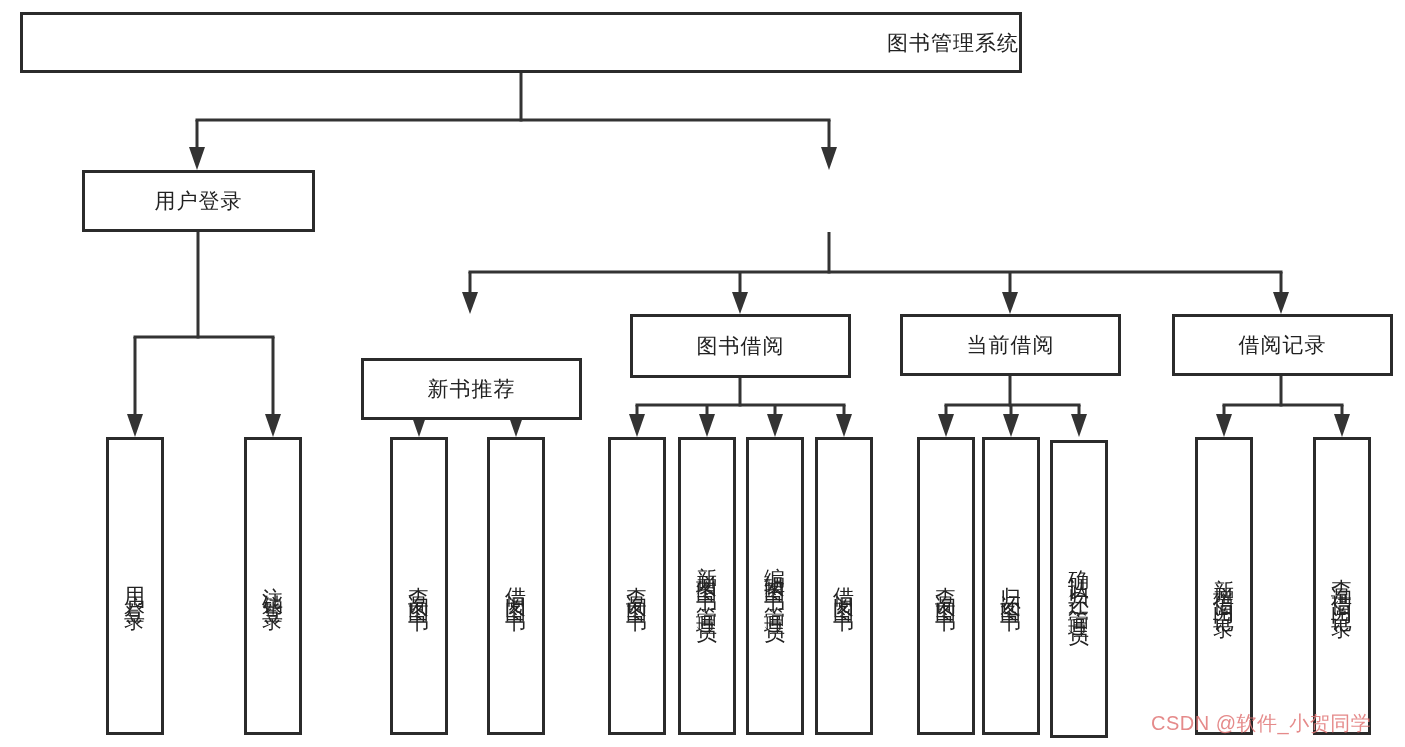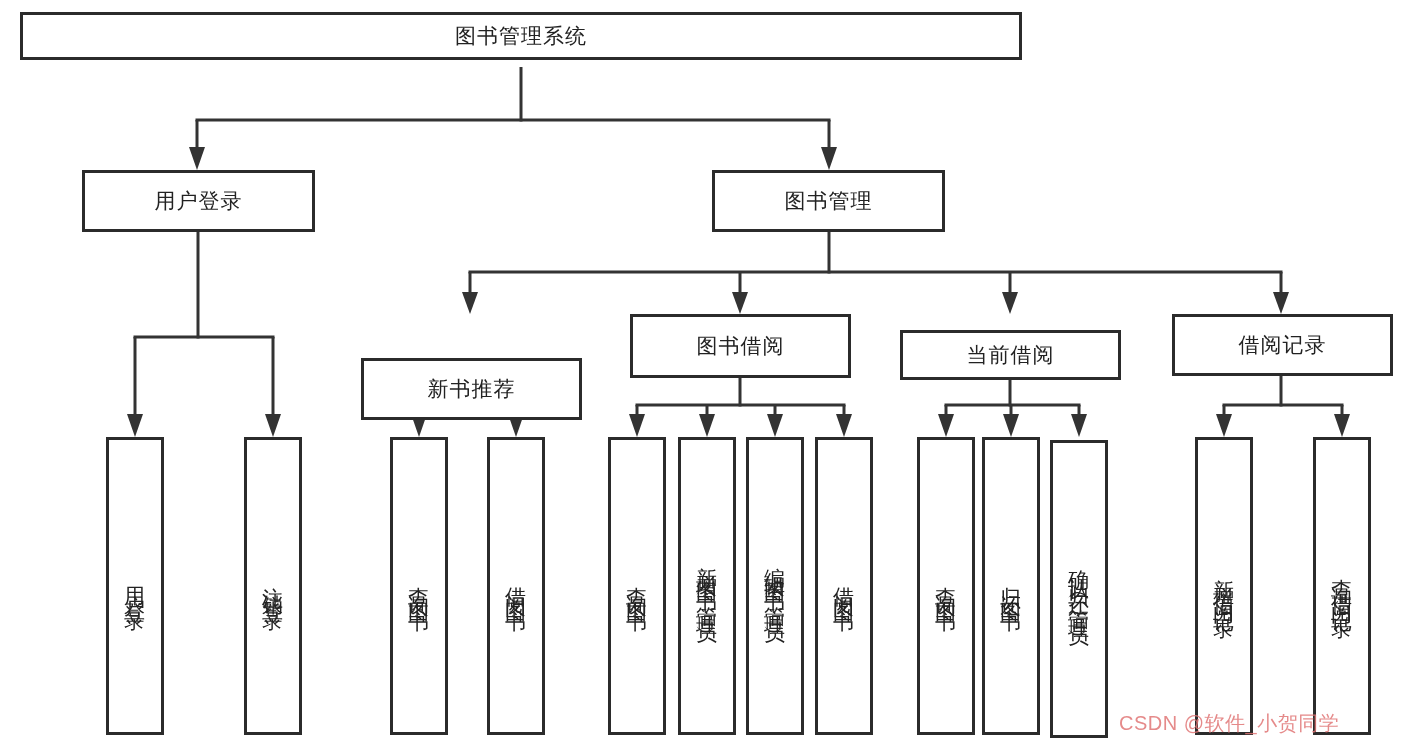--- a/index.html
+++ b/index.html
@@ -52,21 +52,21 @@
     text-orientation: mixed;
     font-size: 21px;
     letter-spacing: 8px;
     line-height: 1;
   }
   .node.v .label {
     display: block;
   }
   .watermark {
     position: absolute;
-    left: 1119px;
+    left: 1151px;
     top: 710px;
     font-size: 20px;
     letter-spacing: 0.5px;
     white-space: nowrap;
     z-index: 3;
     color: rgba(224, 118, 118, 0.85);
   }
 </style>
 </head>
 <body>
@@ -142,38 +142,35 @@
     <g>
       <line x1="1281" y1="376" x2="1281" y2="406.5"></line>
       <line x1="1222.5" y1="405" x2="1343.5" y2="405"></line>
       <line x1="1224" y1="405" x2="1224" y2="416"></line>
       <polygon points="1216,414 1232,414 1224,437"></polygon>
       <line x1="1342" y1="405" x2="1342" y2="416"></line>
       <polygon points="1334,414 1350,414 1342,437"></polygon>
     </g>
   </svg>
 
-  <div class="node h" style="left:20px; top:12px; width:1002px; height:48px;">
+  <div class="node h" style="left:20px; top:12px; width:1002px; height:61px;justify-content:flex-end;">
     <span class="label">图书管理系统</span>
   </div>
 
   <div class="node h" style="left:82px; top:170px; width:233px; height:62px;">
     <span class="label">用户登录</span>
   </div>
-  <div class="node h" style="left:712px; top:170px; width:233px; height:62px;">
-    <span class="label">图书管理</span>
-  </div>
 
   <div class="node h" style="left:361px; top:314px; width:221px; height:62px;margin-top:44px;">
     <span class="label">新书推荐</span>
   </div>
   <div class="node h" style="left:630px; top:314px; width:221px; height:64px;">
     <span class="label">图书借阅</span>
   </div>
-  <div class="node h" style="left:900px; top:330px; width:221px; height:50px;text-align:center;">
+  <div class="node h" style="left:900px; top:314px; width:221px; height:62px;text-align:center;">
     <span class="label">当前借阅</span>
   </div>
   <div class="node h" style="left:1172px; top:314px; width:221px; height:62px;">
     <span class="label">借阅记录</span>
   </div>
 
   <div class="node v" style="left:106px; top:437px; width:58px; height:298px;">
     <span class="label">用户登录</span>
   </div>
   <div class="node v" style="left:244px; top:437px; width:58px; height:298px;">

